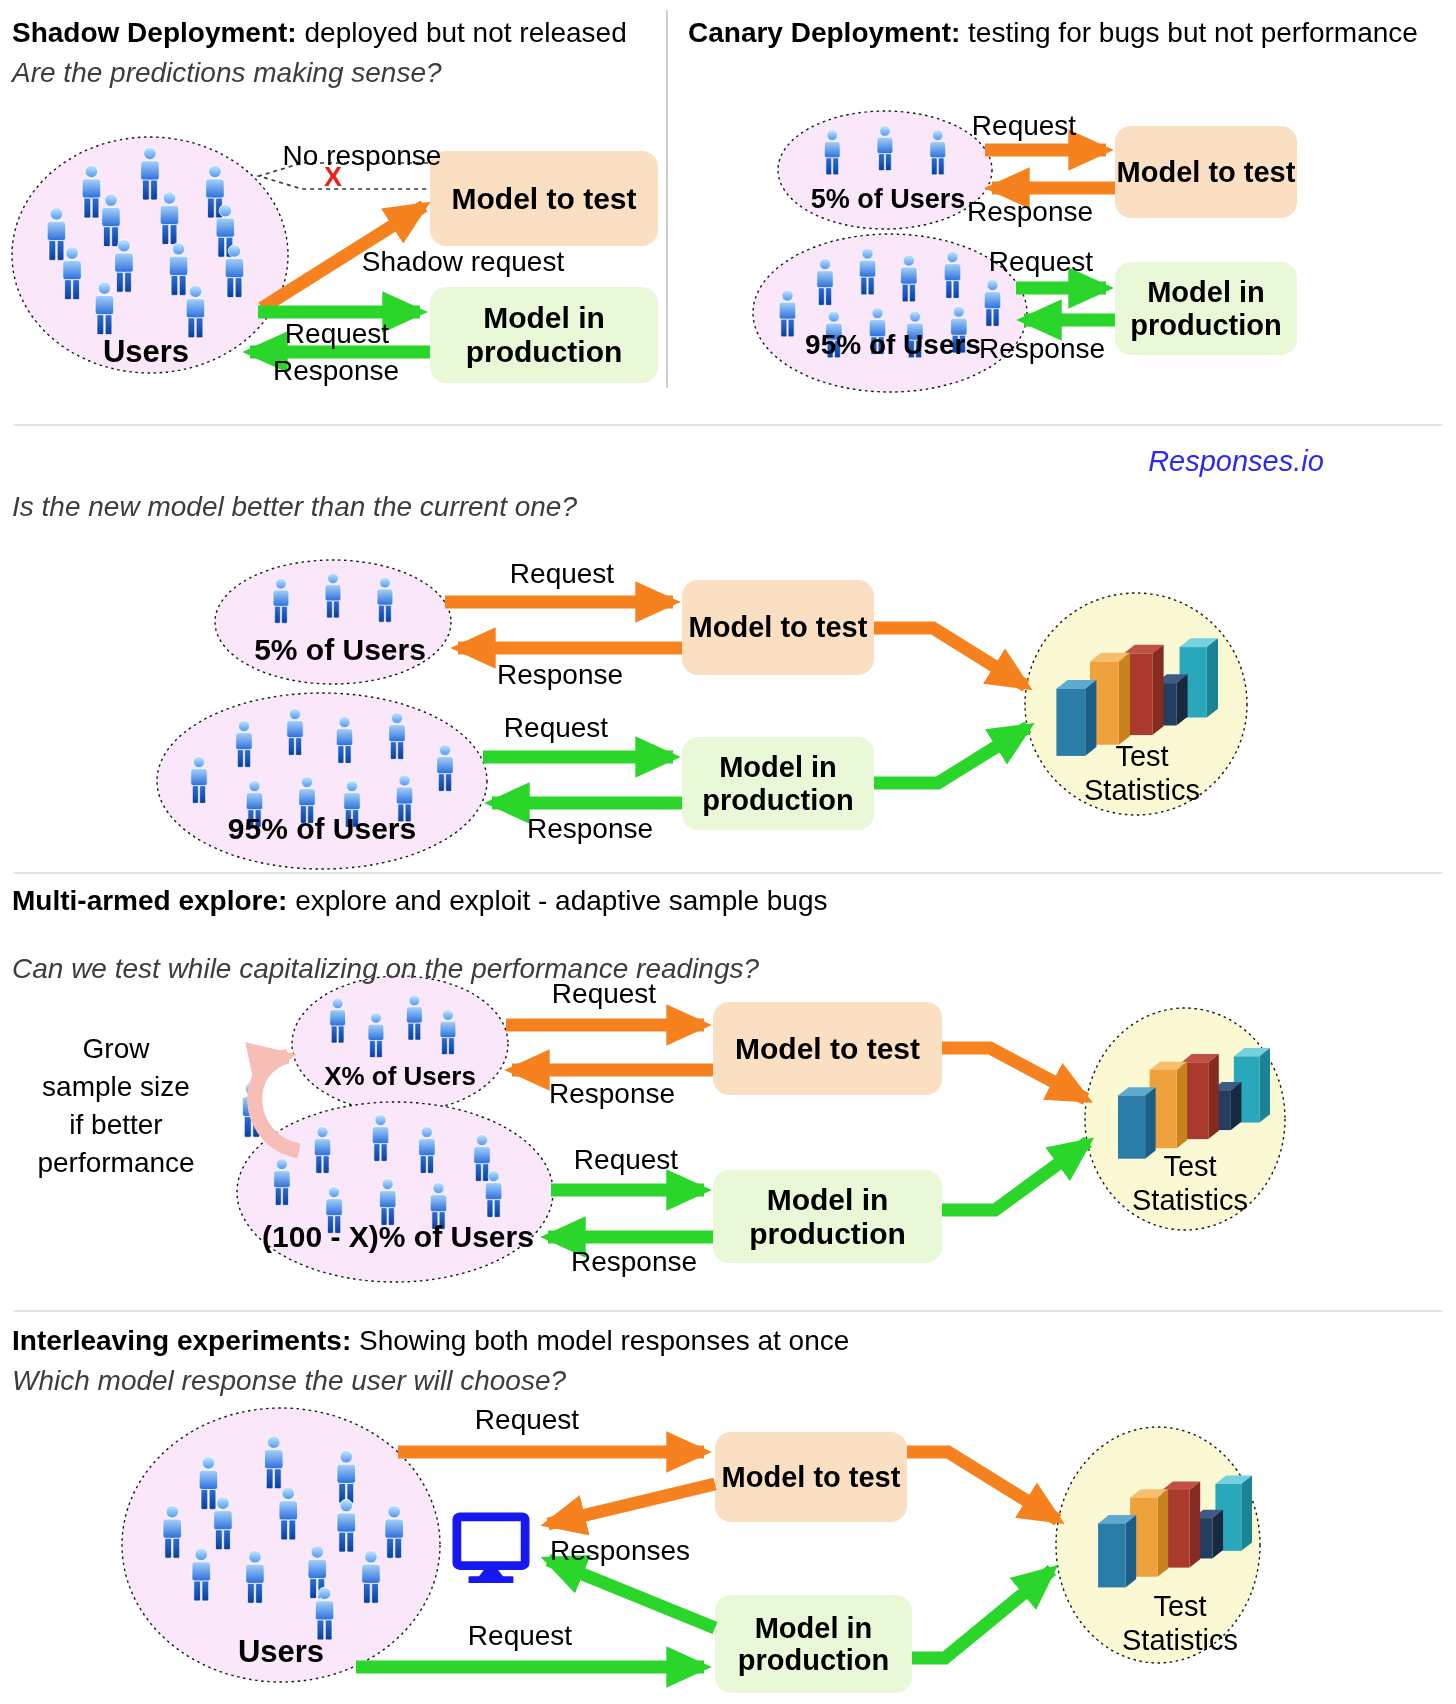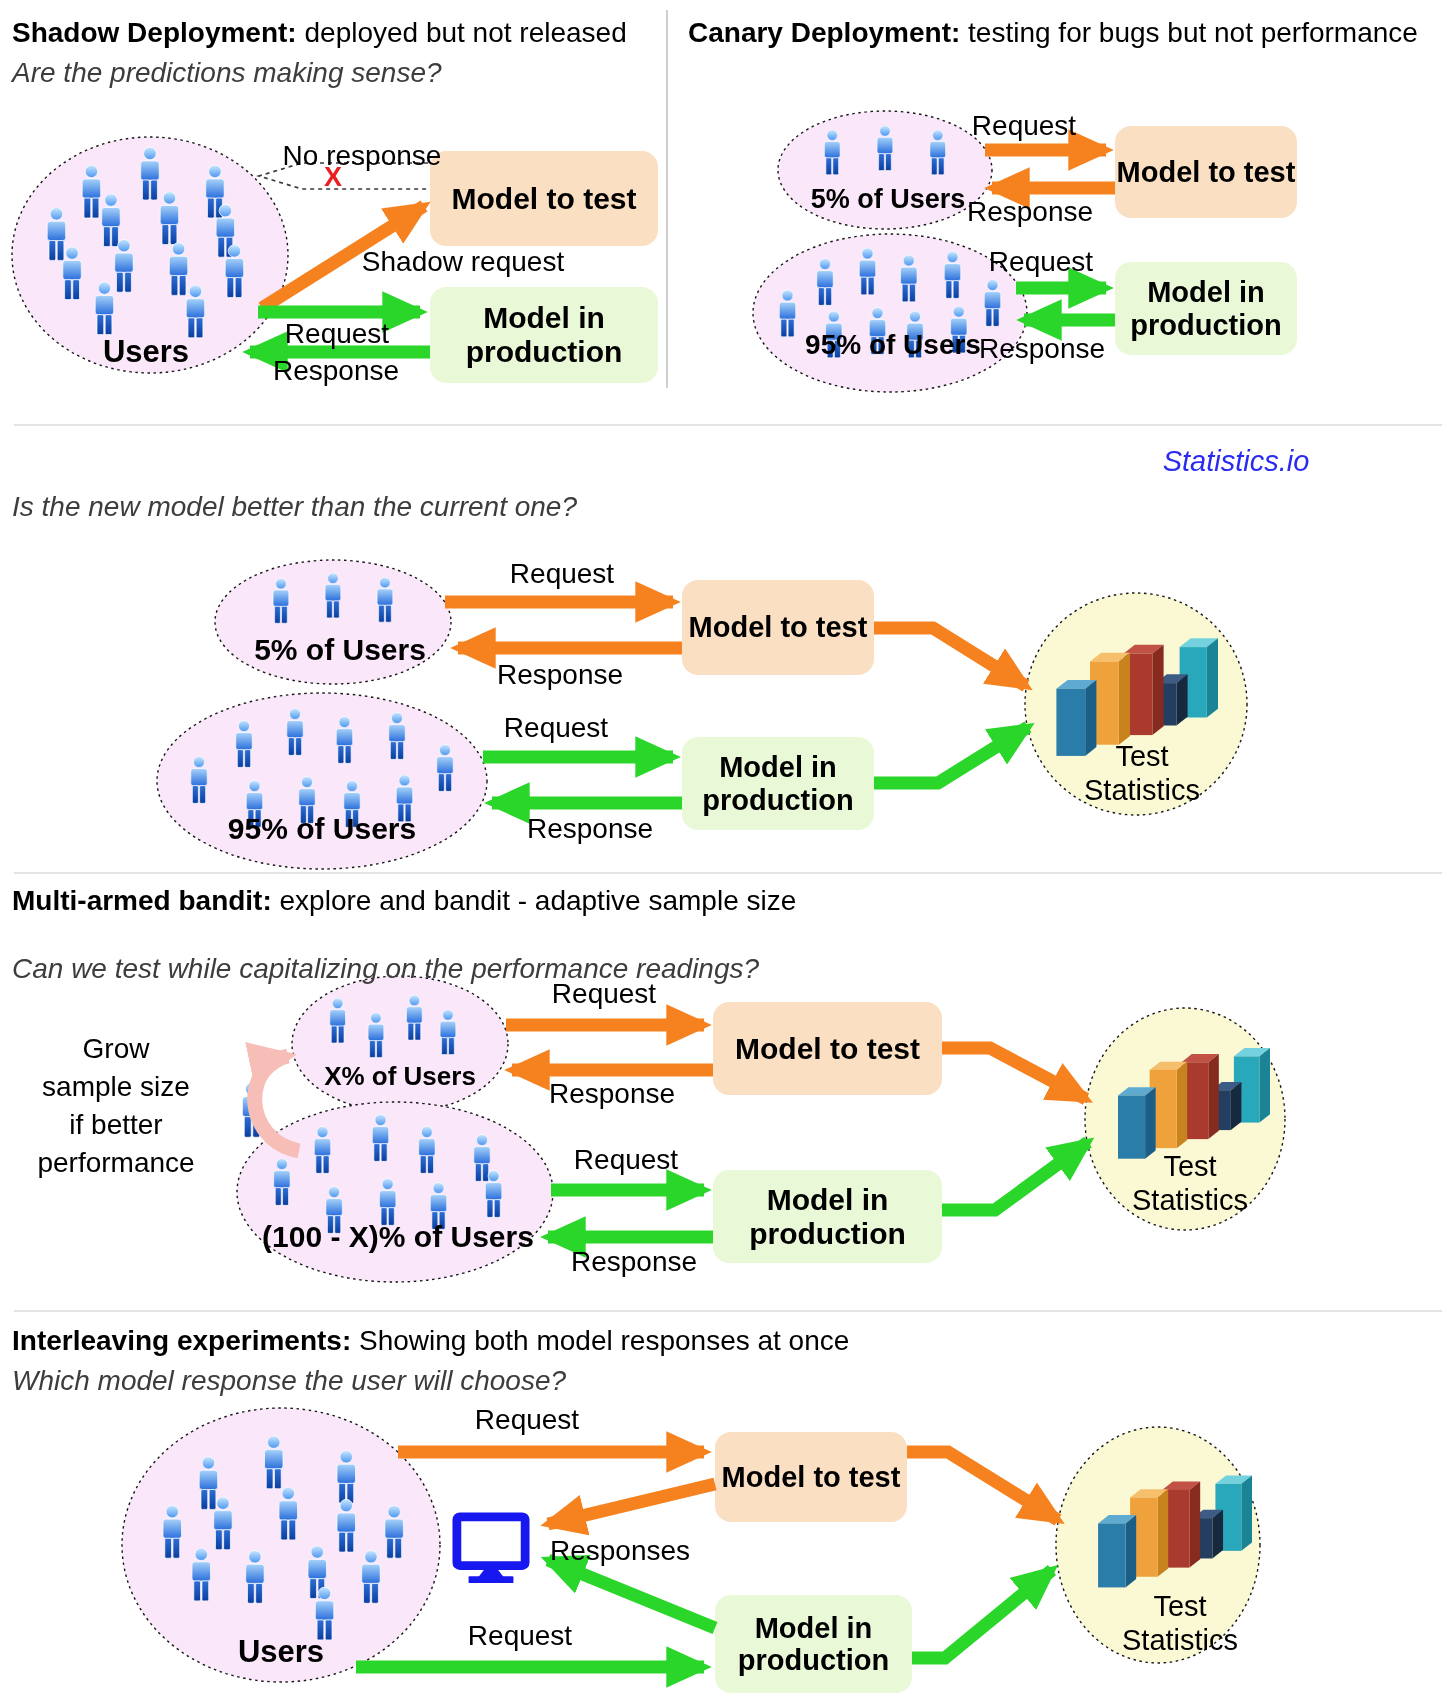--- a/index.html
+++ b/index.html
@@ -291,33 +291,33 @@
   <div class="ttl txt" style="left:688px;top:18px">
     <span class="b">Canary Deployment:</span><span> testing for bugs but not performance</span>
   </div>
   <div class="lbl txt bold" style="left:888px;top:199px;font-size:27px">5% of Users</div>
   <div class="lbl txt bold" style="left:893px;top:345px;font-size:28px">95% of Users</div>
   <div class="lbl txt" style="left:1024px;top:126px">Request</div>
   <div class="lbl txt" style="left:1030px;top:212px">Response</div>
   <div class="lbl txt" style="left:1041px;top:262px">Request</div>
   <div class="lbl txt" style="left:1042px;top:349px">Response</div>
 
-  <div class="lbl txt brand" style="left:1236px;top:461px">Statistics.io</div>
+  <div class="lbl txt brand" style="left:1236px;top:461px">Responses.io</div>
   <div class="sub txt" style="left:12px;top:492px">Is the new model better than the current one?</div>
   <div class="lbl txt bold" style="left:340px;top:650px;font-size:30px">5% of Users</div>
   <div class="lbl txt bold" style="left:322px;top:829px;font-size:30px">95% of Users</div>
   <div class="lbl txt" style="left:562px;top:574px">Request</div>
   <div class="lbl txt" style="left:560px;top:675px">Response</div>
   <div class="lbl txt" style="left:556px;top:728px">Request</div>
   <div class="lbl txt" style="left:590px;top:829px">Response</div>
   <div class="lbl txt" style="left:1142px;top:756px;font-size:29px">Test</div>
   <div class="lbl txt" style="left:1142px;top:790px;font-size:29px">Statistics</div>
 
   <div class="ttl txt" style="left:12px;top:886px">
-    <span class="b">Multi-armed bandit:</span><span> explore and bandit - adaptive sample size</span>
+    <span class="b">Multi-armed explore:</span><span> explore and exploit - adaptive sample bugs</span>
   </div>
   <div class="sub txt" style="left:12px;top:954px">Can we test while capitalizing on the performance readings?</div>
   <div class="note txt" style="left:6px;top:1030px">Grow
 sample size
 if better
 performance</div>
   <div class="lbl txt bold" style="left:400px;top:1077px;font-size:26px">X% of Users</div>
   <div class="lbl txt bold" style="left:398px;top:1237px;font-size:30px">(100 - X)% of Users</div>
   <div class="lbl txt" style="left:604px;top:994px">Request</div>
   <div class="lbl txt" style="left:612px;top:1094px">Response</div>

